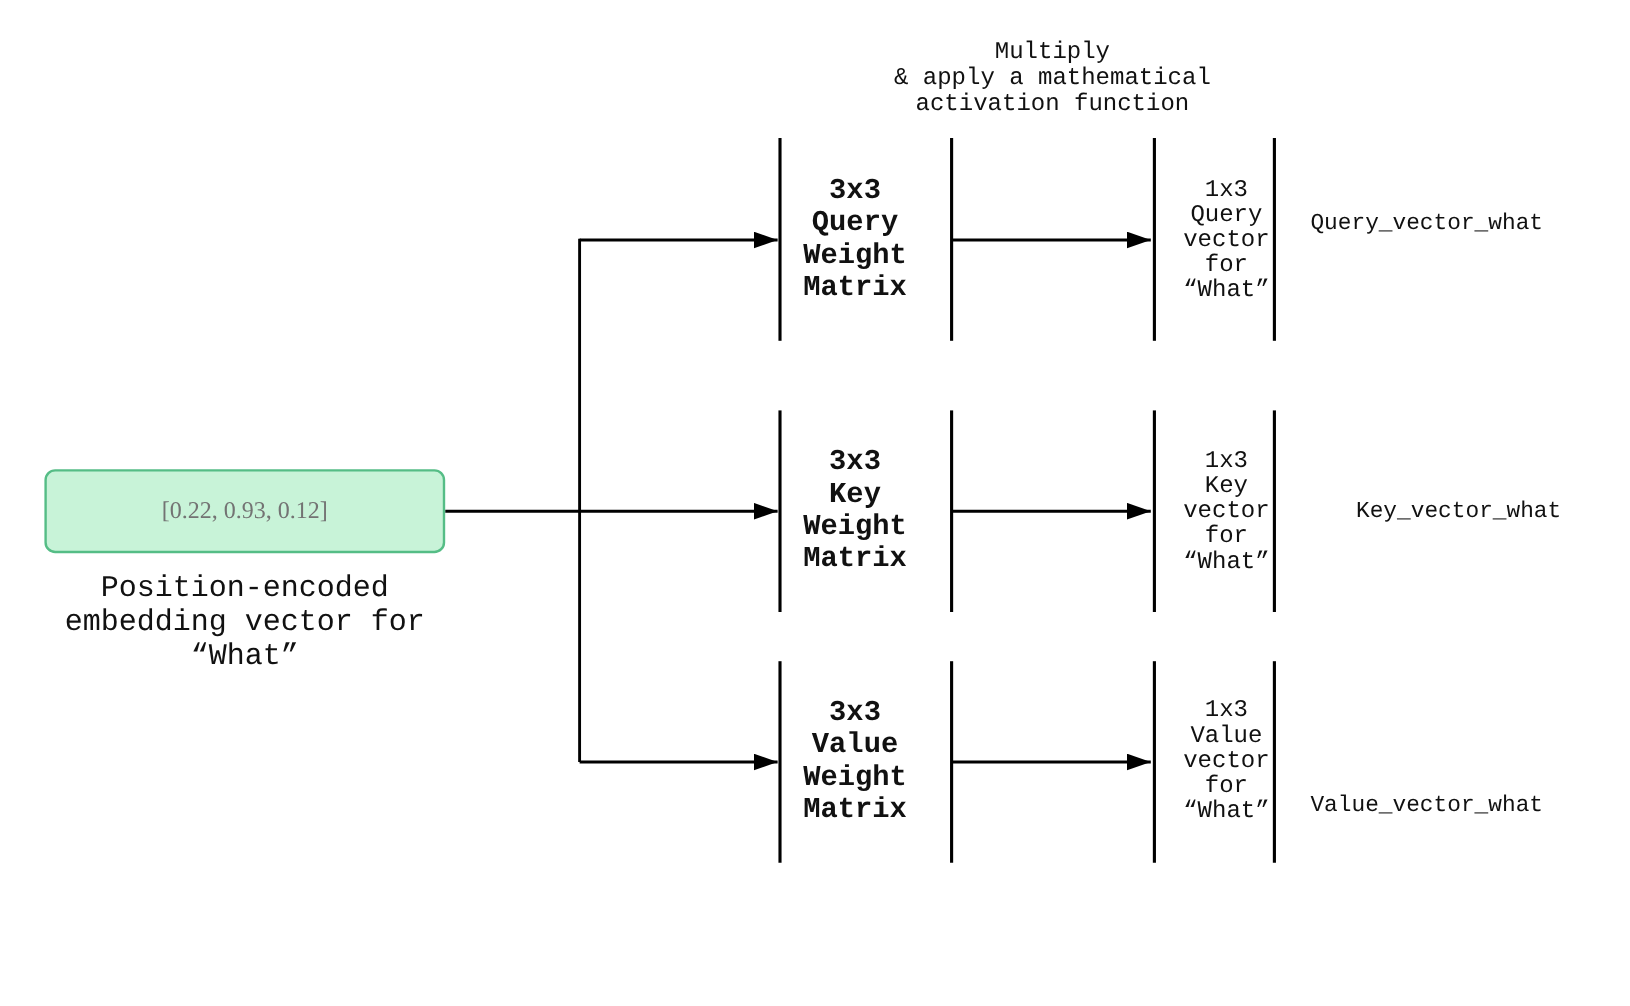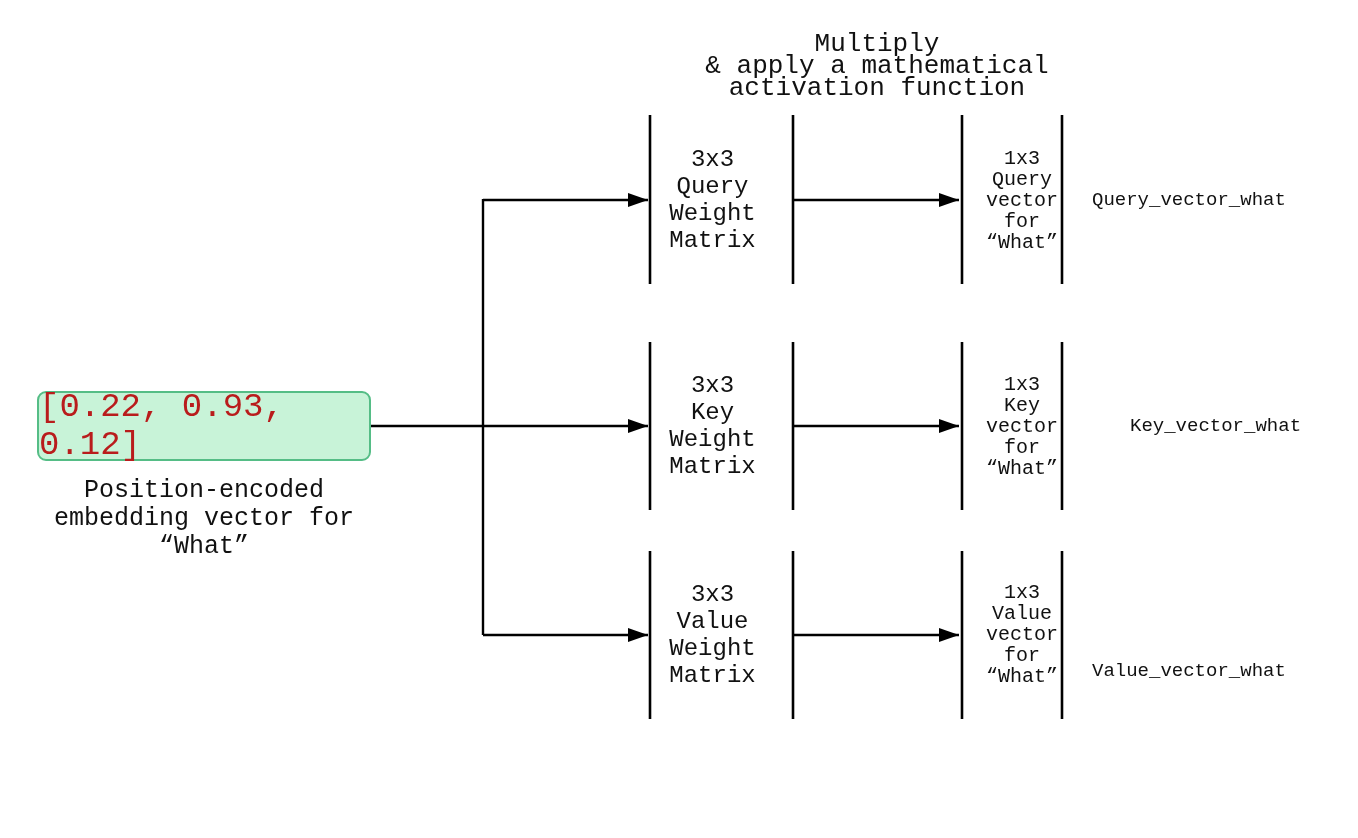--- a/index.html
+++ b/index.html
@@ -27,60 +27,60 @@
   }
   .bracket { stroke-width: 2.6; }
   .arrowline { stroke-width: 2.4; }
   .txt {
     position: absolute;
     white-space: pre-line;
     text-align: center;
   }
   .top-note {
     left: 627px; top: 33px; width: 500px;
-    font-size: 26px; line-height: 22px;
+    font-size: 20px; line-height: 22px;
   }
   .matrix-label {
     left: 650px; width: 125px;
-    font-size: 24px; line-height: 27px;
+    font-size: 24px; line-height: 27px; font-weight: bold;
   }
   .matrix-label.r0 { top: 146px; }
   .matrix-label.r1 { top: 372px; }
   .matrix-label.r2 { top: 581px; }
   .vector-label {
     left: 962px; width: 120px;
     font-size: 20px; line-height: 21px;
   }
   .vector-label.r0 { top: 148px; }
   .vector-label.r1 { top: 374px; }
   .vector-label.r2 { top: 582px; }
   .output-label {
     left: 1092px; width: 260px;
     font-size: 19px; line-height: 22px;
     text-align: left;
   }
-  .output-label.r0 { top: 189px; }
+  .output-label.r0 { top: 175px; }
   .output-label.r1 { top: 415px; margin-left: 38px; }
   .output-label.r2 { top: 624px; margin-top: 36px; }
   .embed-box {
     position: absolute;
     left: 37px; top: 391px;
     width: 334px; height: 70px;
     box-sizing: border-box;
     background: #c8f3d8;
     border: 2.5px solid #55bd86;
     border-radius: 9px;
     display: flex;
     align-items: center;
     justify-content: center;
   }
   .embed-value {
-    font-family: Liberation Mono, monospace;
-    font-size: 34px;
-    color: #b91c1c;
+    font-family: Liberation Serif, serif;
+    font-size: 20px;
+    color: #737373;
   }
   .embed-caption {
     left: 14px; top: 477px; width: 380px;
     font-size: 25px; line-height: 28px;
   }
 </style>
 </head>
 <body>
 
 <div class="canvas">

